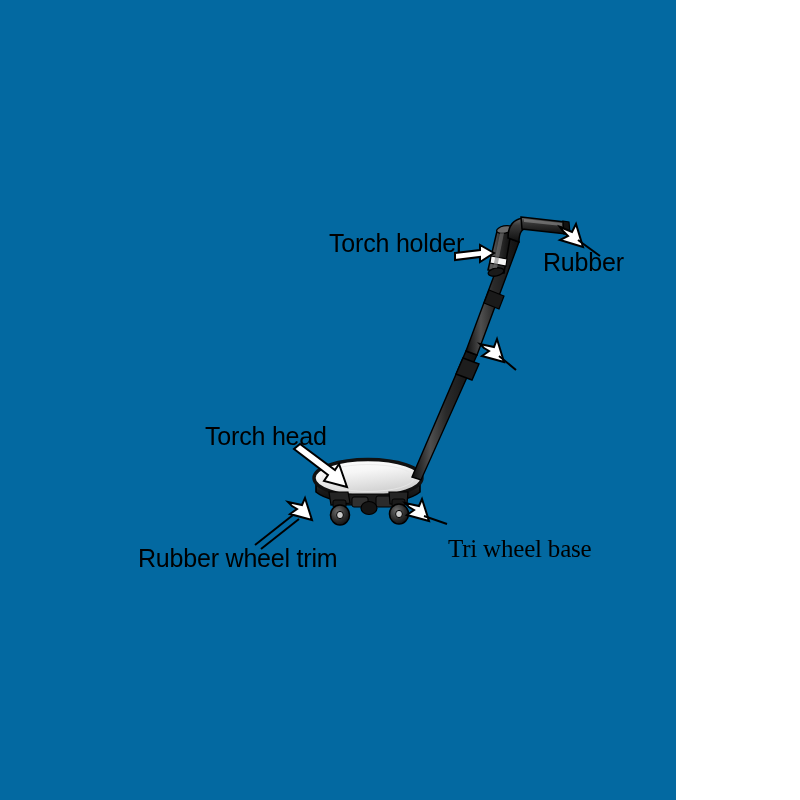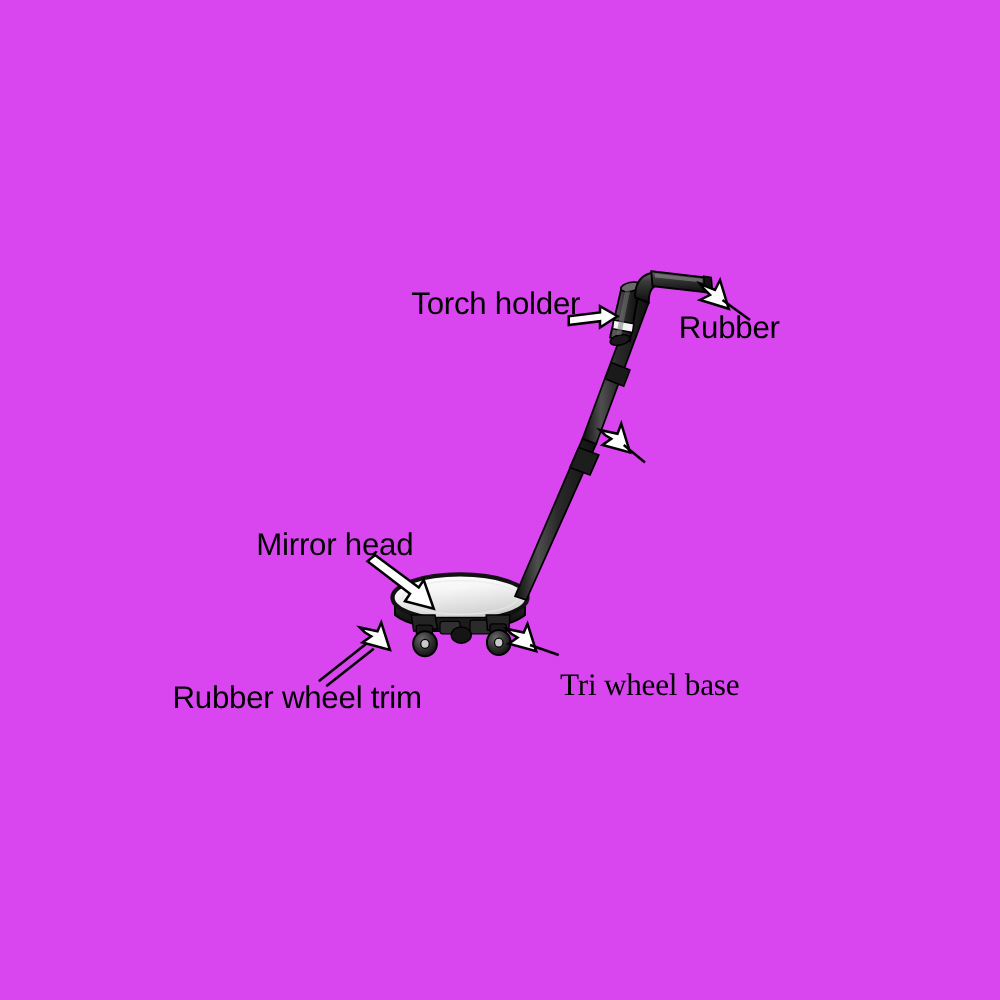--- a/index.html
+++ b/index.html
@@ -2,23 +2,23 @@
 <html><head>
 <meta charset="utf-8">
 <style>
   html, body {
     margin: 0;
     padding: 0;
     background: #ffffff;
   }
   #canvas {
     position: relative;
-    width: 800px;
+    width: 676px;
     height: 800px;
-    background: #d946ef;
+    background: #0369a1;
     overflow: hidden;
     font-family: "Liberation Sans", sans-serif;
   }
   #diagram-svg {
     position: absolute;
     left: 0;
     top: 0;
     width: 800px;
     height: 800px;
     display: block;
@@ -240,19 +240,19 @@
       <path d="M 293 515 L 255 545" stroke="#000000" stroke-width="2" fill="none"></path>
       <path d="M 299 519 L 261 549" stroke="#000000" stroke-width="2" fill="none"></path>
     </g>
   </svg>
 
   <div class="label" id="label-torch-holder">Torch holder</div>
 
   <div class="label" id="label-handle">Rubber</div>
 
 
-  <div class="label" id="label-mirror-head">Mirror head</div>
+  <div class="label" id="label-mirror-head">Torch head</div>
 
   <div class="label" id="label-tri-wheel">Tri wheel base</div>
 
   <div class="label" id="label-rubber-trim">Rubber wheel trim</div>
 
 </div>
 
 </body></html>

